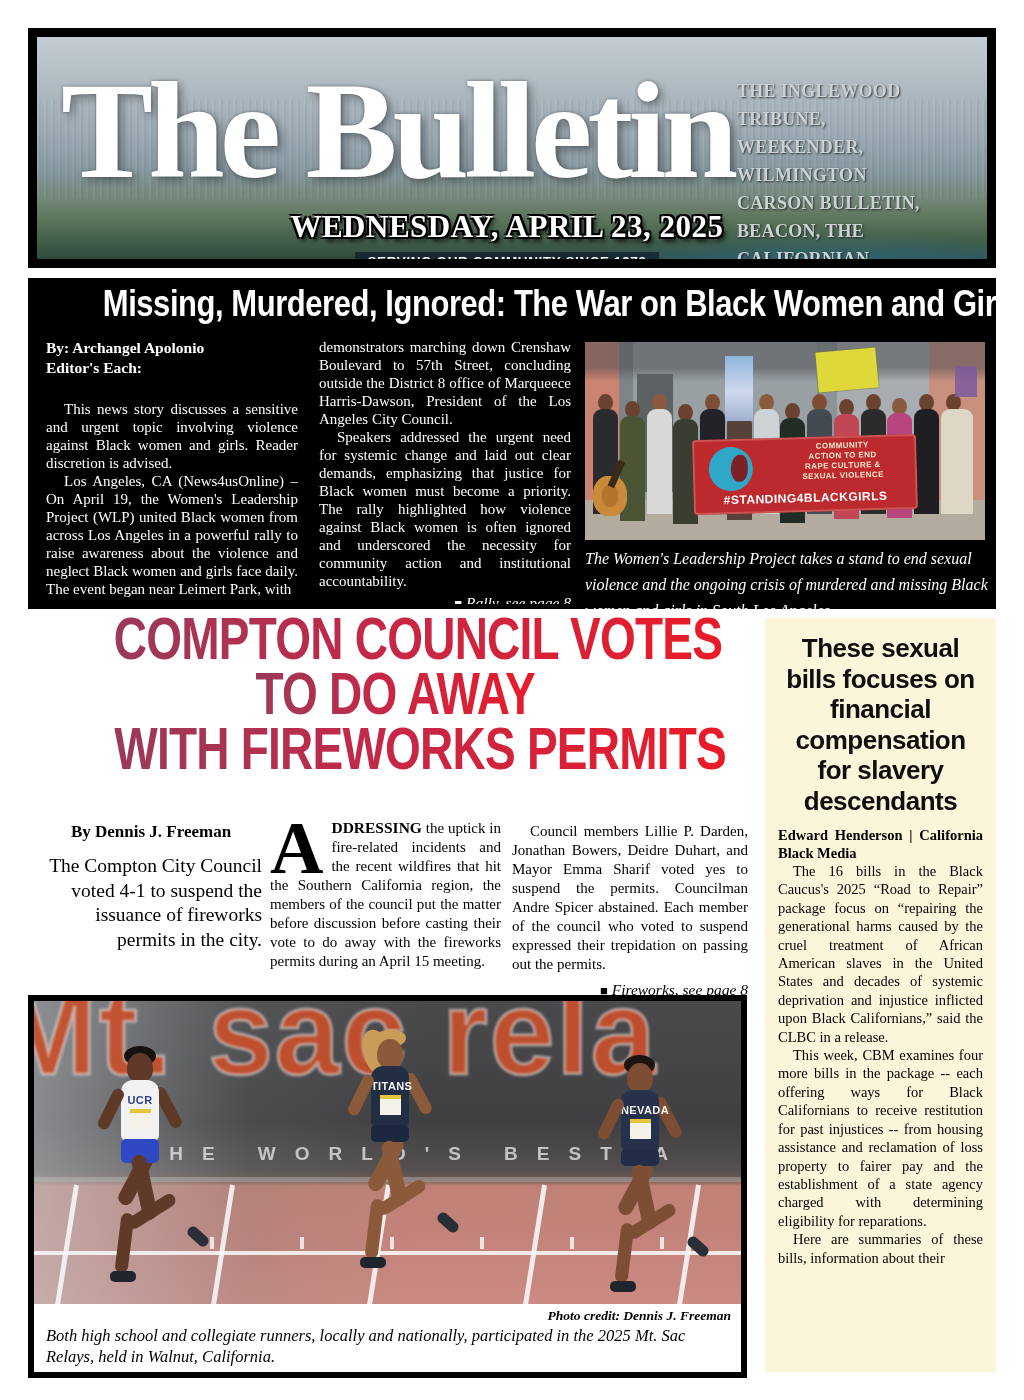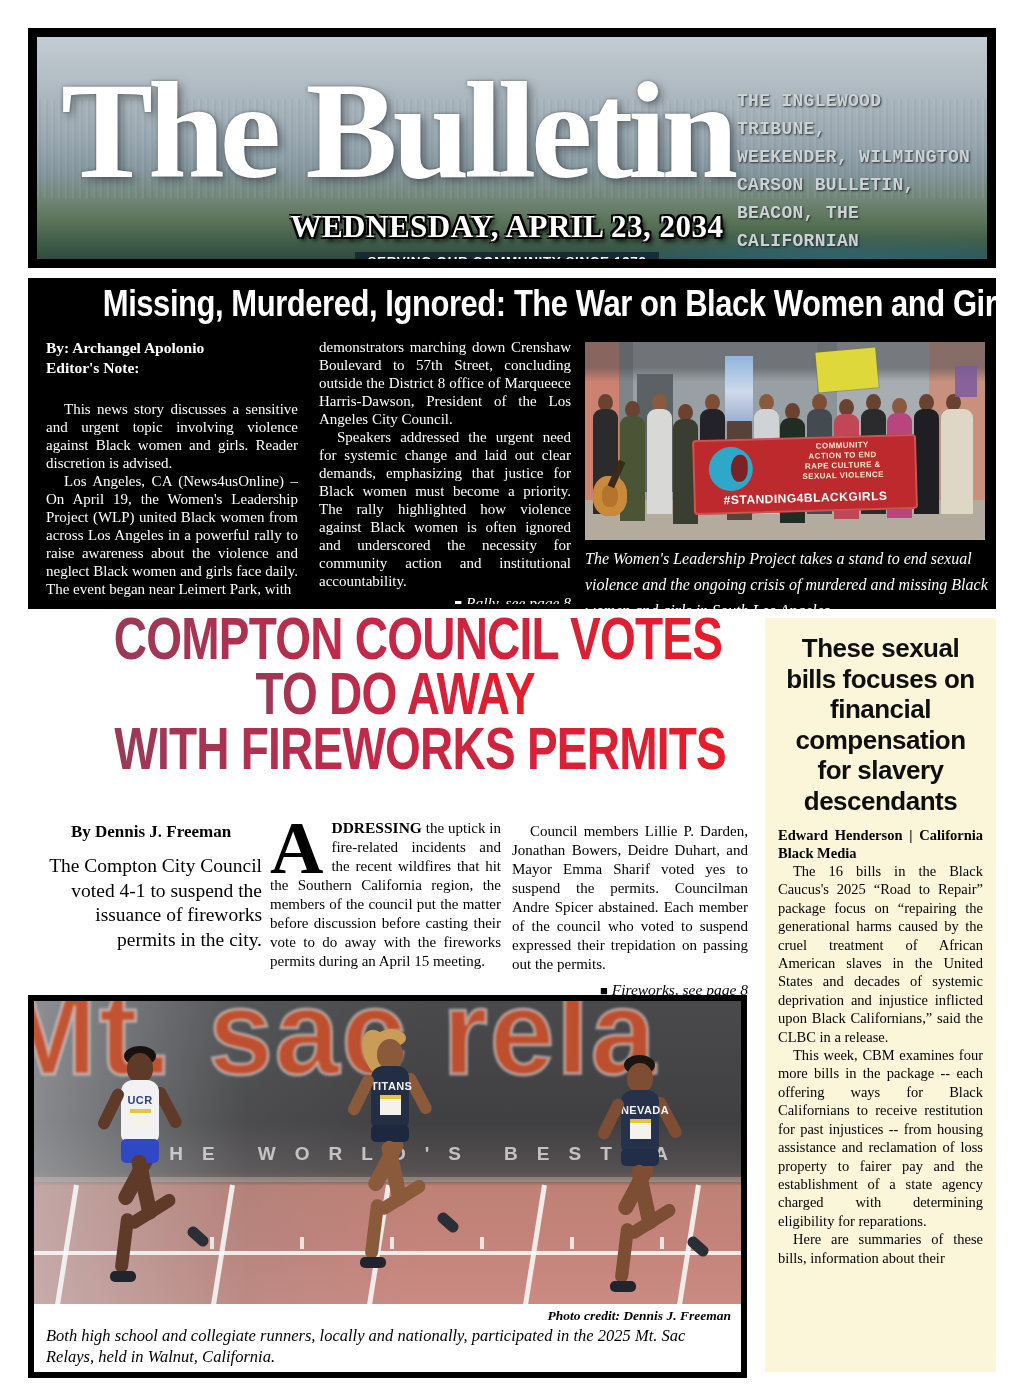--- a/index.html
+++ b/index.html
@@ -11,21 +11,21 @@
             border:9px solid #000;box-sizing:border-box;overflow:hidden;}
   .m-bg{position:absolute;inset:0;
     background:
       radial-gradient(150% 95% at 84% 112%, #2e7ca3 0%, rgba(46,124,163,0) 24%),
       linear-gradient(180deg,#c3ccd2 0%,#aeb9c1 24%,#9aa8b1 45%,#8698a0 60%,#74887b 72%,#5a7358 83%,#3f5c49 93%,#2e4b3e 100%);}
   .m-noise{position:absolute;left:0;top:28%;width:100%;height:45%;opacity:.5;filter:blur(.6px);
     background:repeating-linear-gradient(90deg,rgba(255,255,255,.10) 0 2px,rgba(30,40,50,.08) 2px 4px,transparent 4px 7px);}
   .m-title{position:absolute;left:24px;top:0px;font-family:"Liberation Serif",serif;font-weight:bold;
     font-size:138px;line-height:188px;color:#fff;letter-spacing:-5px;white-space:nowrap;
     text-shadow:0 0 3px rgba(50,50,55,.55), 4px 4px 9px rgba(0,0,0,.35);}
-  .m-affil{position:absolute;right:12px;top:50px;width:238px;font-family:Liberation Mono, monospace;
+  .m-affil{position:absolute;right:12px;top:40px;width:238px;font-family:Liberation Serif, serif;
     font-weight:bold;font-size:18px;line-height:28px;color:#ccd2d4;letter-spacing:.3px;
     text-shadow:1px 1px 2px rgba(25,30,35,.85);}
   .m-date{position:absolute;left:120px;width:700px;top:172px;text-align:center;
     font-family:"Liberation Serif",serif;font-weight:bold;font-size:31px;color:#fff;letter-spacing:.5px;
     text-shadow:-2px -2px 0 #000,2px -2px 0 #000,-2px 2px 0 #000,2px 2px 0 #000,3px 4px 5px #000;}
   .m-tagline{position:absolute;left:120px;width:700px;top:215px;text-align:center;}
   .m-tagline span{display:inline-block;background:rgba(8,18,38,.62);color:#fff;
     font-family:"Liberation Sans",sans-serif;font-weight:bold;font-size:13.5px;
     letter-spacing:.6px;padding:2px 12px;text-shadow:1px 1px 1px #000;}
 
@@ -180,35 +180,35 @@
     <div class="m-bg"></div>
     <div class="m-noise"></div>
     <div class="m-title">The Bulletin</div>
     <div class="m-affil">
       <div>THE INGLEWOOD TRIBUNE,</div>
       <div>WEEKENDER, WILMINGTON</div>
       <div>CARSON BULLETIN,</div>
       <div>BEACON, THE CALIFORNIAN</div>
 
     </div>
-    <div class="m-date">WEDNESDAY, APRIL 23, 2034</div>
+    <div class="m-date">WEDNESDAY, APRIL 23, 2025</div>
     <div class="m-tagline">
       <span>SERVING OUR COMMUNITY SINCE 1973</span>
     </div>
   </div>
 
   <div class="art1">
     <div class="art1-head">
       <span>Missing, Murdered, Ignored: The War on Black Women and Girls</span>
     </div>
 
     <div class="col col-a">
       <div class="byline-block">
         <div>By: Archangel Apolonio</div>
-        <div>Editor's Note:</div>
+        <div>Editor's Each:</div>
       </div>
       <p>This news story discusses a sensitive and urgent topic involving violence against Black women and girls. Reader discretion is advised.</p>
       <p>Los Angeles, CA (News4usOnline) – On April 19, the Women's Leadership Project (WLP) united Black women from across Los Angeles in a powerful rally to raise awareness about the violence and neglect Black women and girls face daily. The event began near Leimert Park, with</p>
     </div>
 
     <div class="col col-b">
       <p style="text-indent:0;">demonstrators marching down Crenshaw Boulevard to 57th Street, concluding outside the District 8 office of Marqueece Harris-Dawson, President of the Los Angeles City Council.</p>
       <p>Speakers addressed the urgent need for systemic change and laid out clear demands, emphasizing that justice for Black women must become a priority. The rally highlighted how violence against Black women is often ignored and underscored the necessity for community action and institutional accountability.</p>
       <div class="jump">
         <span class="sq">■</span>

